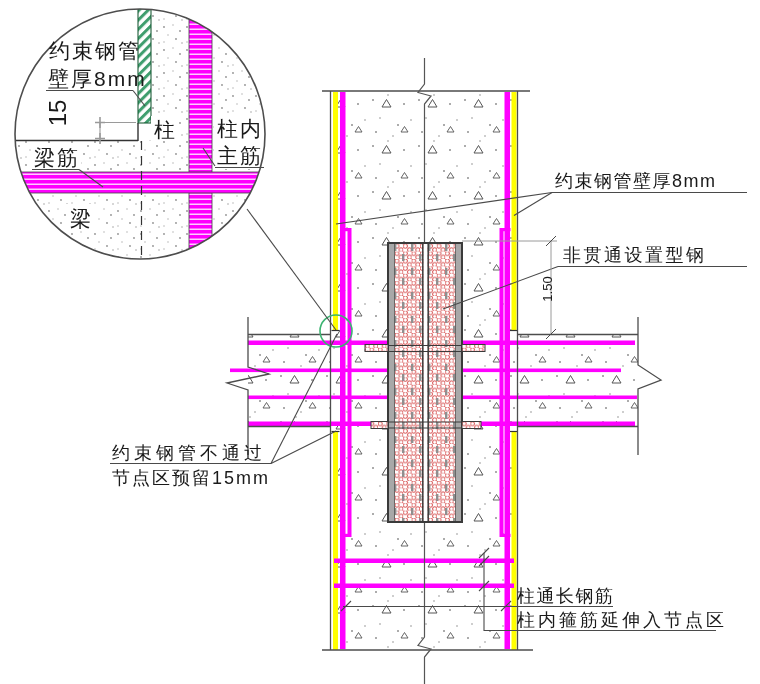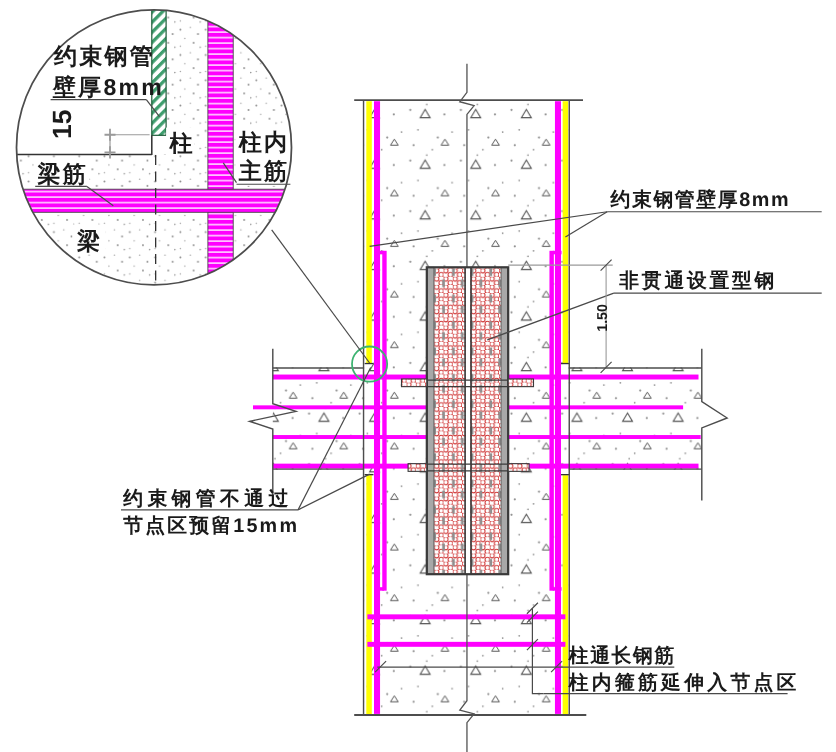--- a/index.html
+++ b/index.html
@@ -1,16 +1,16 @@
 <!DOCTYPE html>
 <html style="--rebar_magenta: #FF00FF; --tube_yellow: #FFFF00; --steel_hatch_red: #CF3333; --green_hatch: #3F9E6E; --callout_green: #3CB371; --line_dark: #4A4A4A; --dim_gray: #9A9A9A; --concrete_dot: #909090;"><head>
 <meta charset="utf-8">
 <style>
   html,body{margin:0;padding:0;background:#fff;width:760px;height:684px;overflow:hidden;}
-  .stage{position:relative;width:752px;height:684px;background:#fff;font-weight:bold;}
+  .stage{position:relative;width:752px;height:684px;background:#fff;}
   svg{position:absolute;left:0;top:0;}
   text{font-family:"Liberation Sans","DejaVu Sans",sans-serif;fill:#1a1a1a;}
   .cjk{letter-spacing:2px;}
 </style>
 </head>
 <body>
 
 <div class="stage">
 <svg width="760" height="684" viewBox="0 0 760 684">
   <defs>

